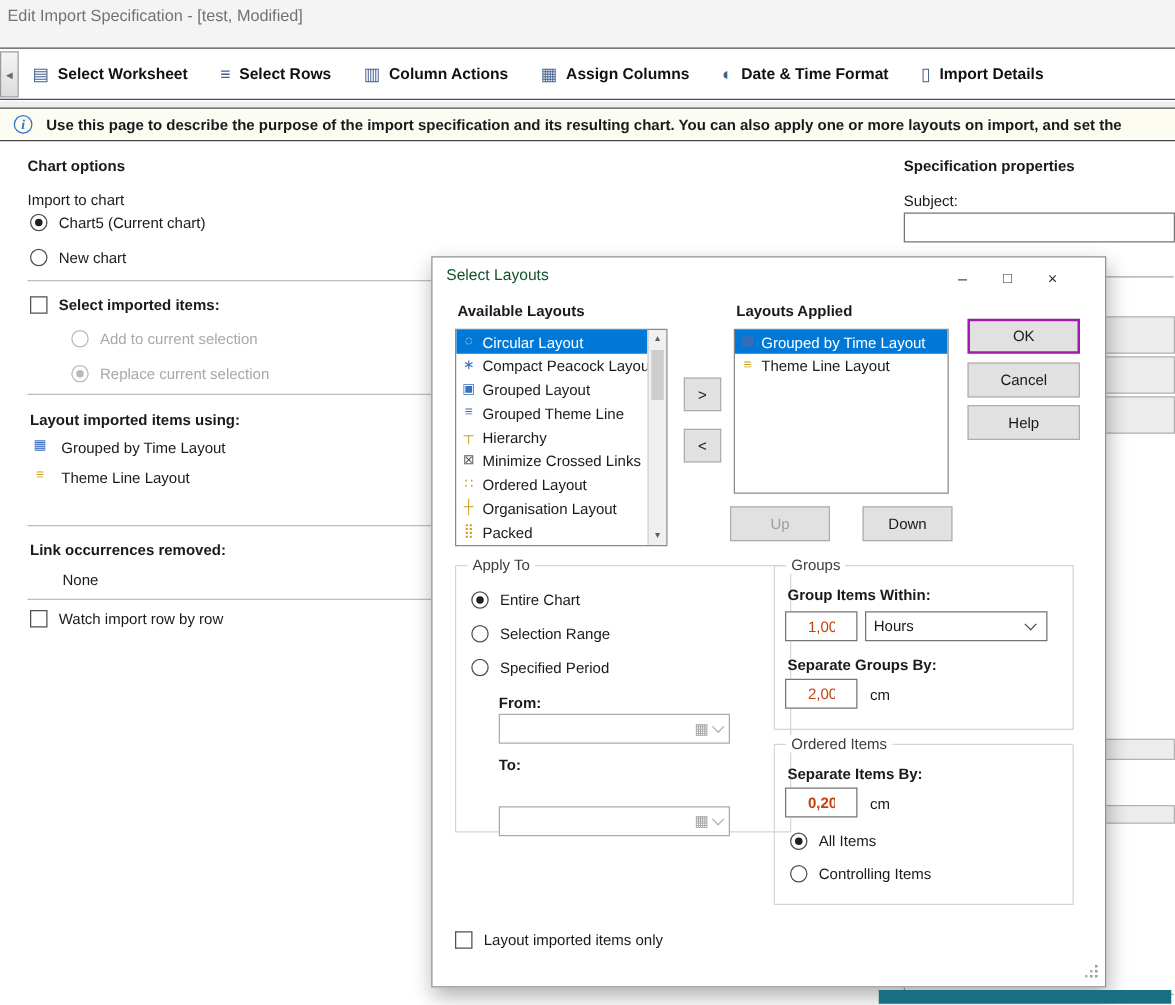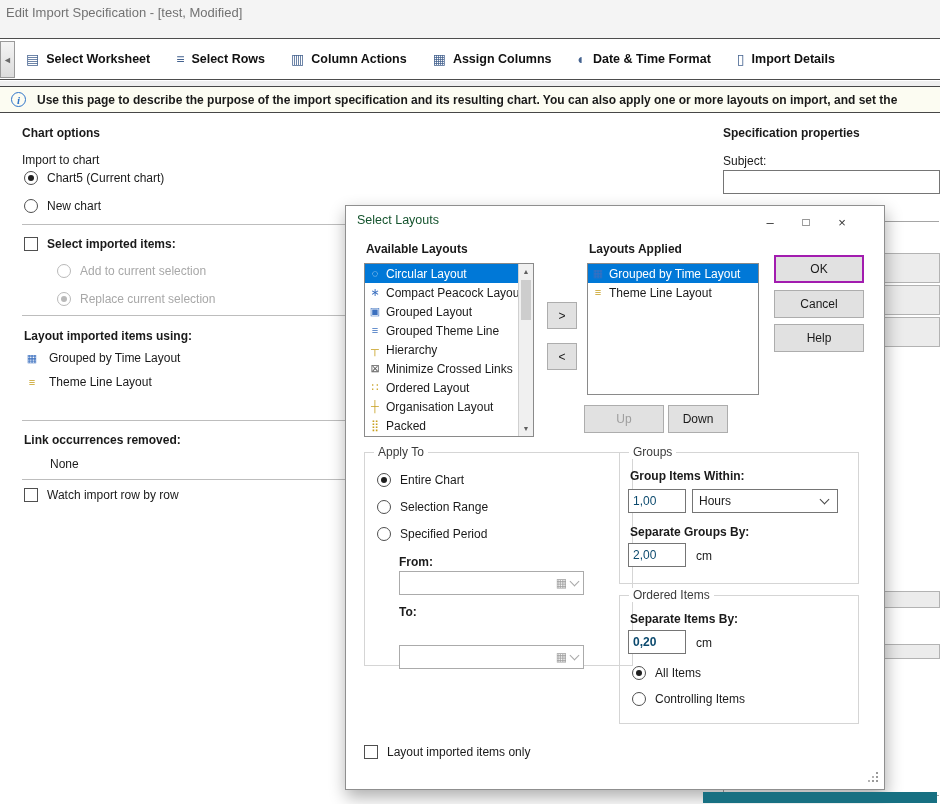--- a/index.html
+++ b/index.html
@@ -23,23 +23,23 @@
   .infobar{left:0;top:86px;width:940px;height:27px;background:#fcfcf2;border-top:1px solid #474747;border-bottom:1px solid #474747;display:flex;align-items:center;gap:11px;padding-left:11px}
   .info-icon{width:15px;height:15px;border:1px solid #2e74c9;border-radius:50%;color:#2e74c9;font-family:"Liberation Serif",serif;font-style:italic;font-weight:bold;font-size:11px;display:flex;align-items:center;justify-content:center;flex:0 0 auto}
   .info-text{font-weight:600;font-size:12px;white-space:nowrap;overflow:hidden}
   
   .sep{height:1px;background:#bdbdbd}
   .radio{width:14px;height:14px;border:1px solid #4f4f4f;border-radius:50%;background:#fff;position:relative;display:inline-block;flex:0 0 auto}
   .radio.on::after{content:"";position:absolute;left:3px;top:3px;right:3px;bottom:3px;border-radius:50%;background:#1f1f1f}
   .radio.dis{border-color:#b9b9b9}
   .radio.dis.on::after{background:#b9b9b9}
   .cb{width:14px;height:14px;border:1px solid #4f4f4f;background:#fff;display:inline-block;flex:0 0 auto}
-  .row{display:flex;align-items:center;gap:9px}
+  .row{display:flex;align-items:flex-start;gap:9px}
   .dtext{color:#a8a8a8}
-  .input{border:1px solid #757575;background:#fff;height:24px;font-family:"Liberation Sans",sans-serif;font-size:12px;padding:0 4px;color:#0c4a6e}
+  .input{border:1px solid #757575;background:#fff;height:24px;font-family:"Liberation Sans",sans-serif;font-size:12px;padding:0 17px;color:#c2410c}
   .combo{border:1px solid #757575;background:#fff;height:24px;display:flex;align-items:center;padding:0 6px;position:relative}
   .chev{width:7px;height:7px;border:solid #464646;border-width:0 1.4px 1.4px 0;transform:rotate(45deg);margin-top:-3px}
   .btn{background:#e1e1e1;border:1px solid #adadad;display:flex;align-items:center;justify-content:center;font-size:12px;color:#1a1a1a;cursor:default}
   .btn.def{border:2px solid #a21caf}
   .btn.dis{color:#9e9e9e}
   .fieldset{position:absolute;border:1px solid #d5d5d5}
   .legend{position:absolute;top:-8px;left:9px;background:#fff;padding:0 4px;font-size:12px;color:#3c3c3c}
   
   .listbox{position:absolute;background:#fff;border:1px solid #8a8a8a;overflow:hidden}
   .li{display:flex;align-items:center;height:19px;padding:0 2px;white-space:nowrap;overflow:hidden}
@@ -239,21 +239,21 @@
       <span class="li-icon ic-blue">▦</span>
       <span>Grouped by Time Layout</span>
     </div>
     <div class="li">
       <span class="li-icon ic-gold">≡</span>
       <span>Theme Line Layout</span>
     </div>
   </div>
 
   <div class="abs btn dis" style="left:238px;top:199px;width:80px;height:28px">Up</div>
-  <div class="abs btn" style="left:322px;top:199px;width:60px;height:28px">Down</div>
+  <div class="abs btn" style="left:344px;top:199px;width:72px;height:28px">Down</div>
 
   <div class="abs btn def" style="left:428px;top:49px;width:90px;height:28px">OK</div>
   <div class="abs btn" style="left:428px;top:84px;width:90px;height:28px">Cancel</div>
   <div class="abs btn" style="left:428px;top:118px;width:90px;height:28px">Help</div>
 
   <div class="fieldset" style="left:18px;top:246px;width:269px;height:214px">
     <span class="legend">Apply To</span>
     <div class="abs row" style="left:12px;top:20px">
       <span class="radio on"></span>
       <span>Entire Chart</span>

